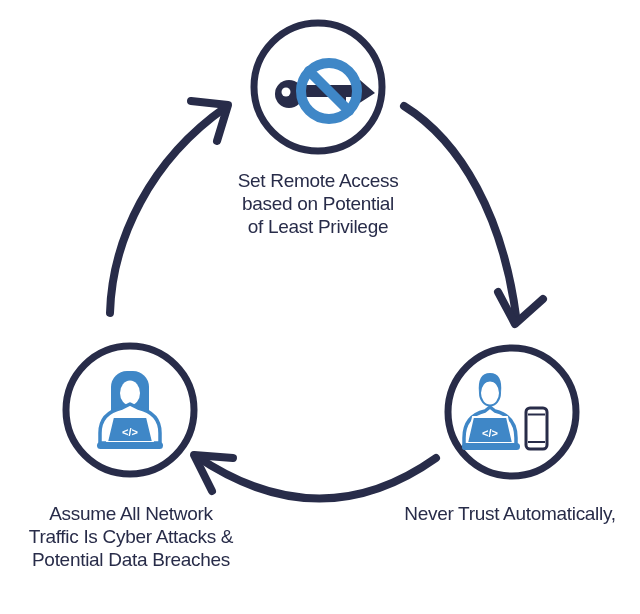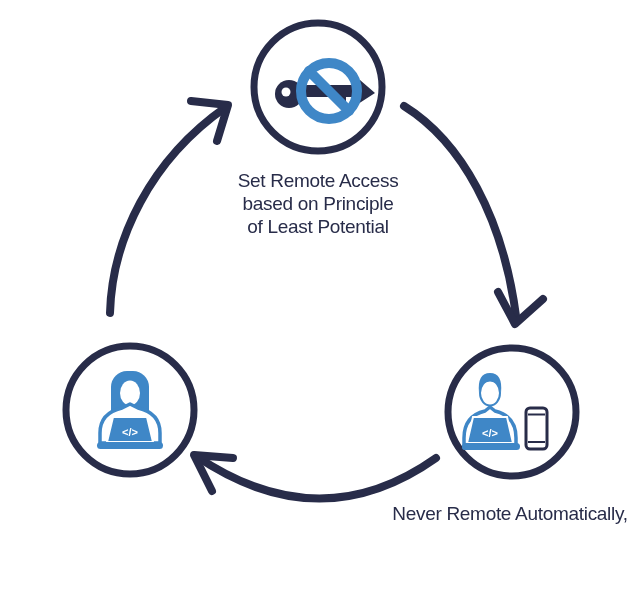--- a/index.html
+++ b/index.html
@@ -108,22 +108,27 @@
           <rect x="526" y="408" width="21" height="41" rx="4" fill="#ffffff" stroke="#282c49" stroke-width="3"></rect>
           <line x1="528" y1="414.5" x2="545" y2="414.5" stroke="#282c49" stroke-width="2"></line>
           <line x1="528" y1="442" x2="545" y2="442" stroke="#282c49" stroke-width="2"></line>
         </g>
       </g>
     </g>
   </svg>
 
   <div class="caption caption-top">
     <div>Set Remote Access</div>
-    <div>based on Principle</div>
-    <div>of Least Potential</div>
+    <div>based on Potential</div>
+    <div>of Least Privilege</div>
   </div>
 
   <div class="caption caption-br">
-    <div>Never Remote Automatically,</div>
+    <div>Never Trust Automatically,</div>
   </div>
 
+  <div class="caption caption-bl">
+    <div>Assume All Network</div>
+    <div>Traffic Is Cyber Attacks &amp;</div>
+    <div>Potential Data Breaches</div>
+  </div>
 
 </div>
 
 </body></html>

